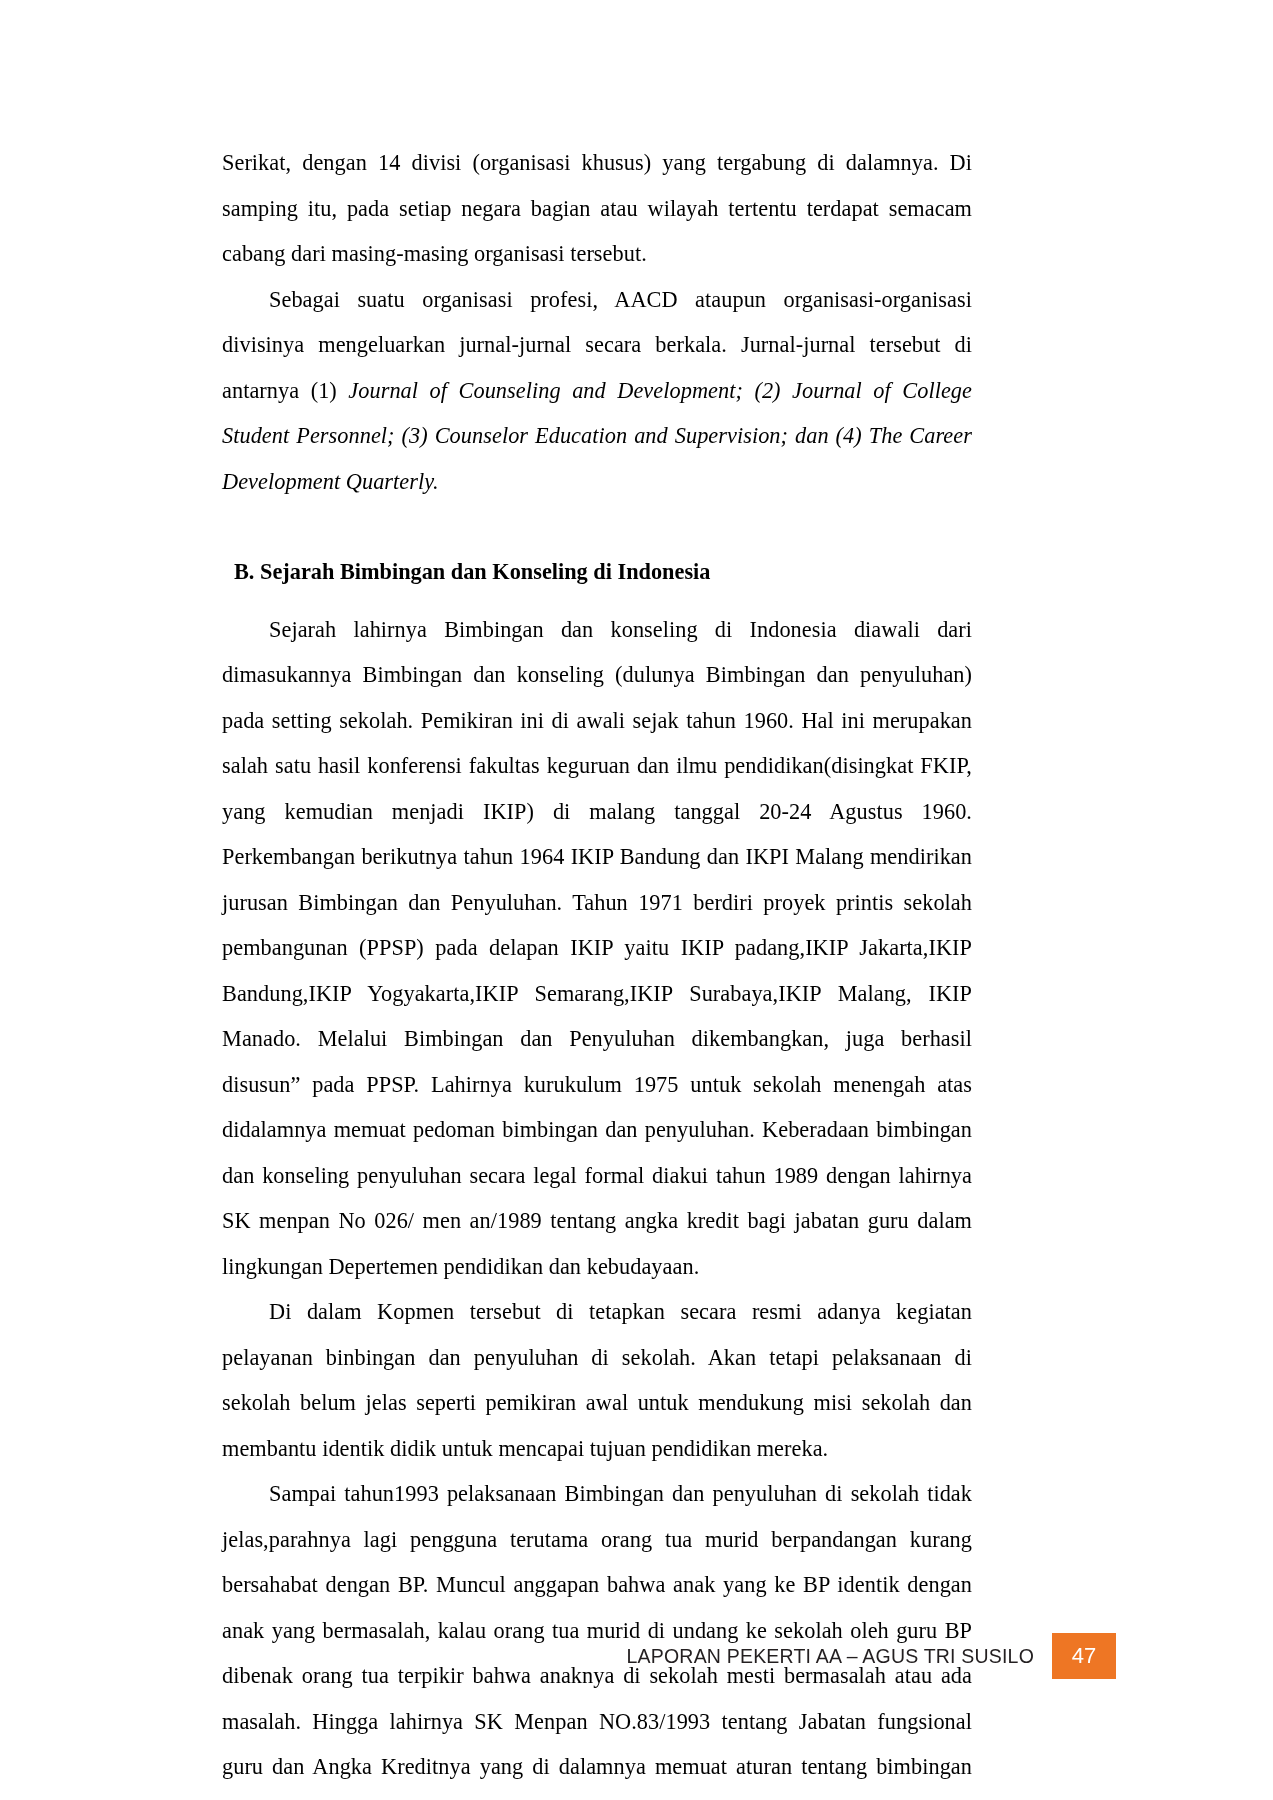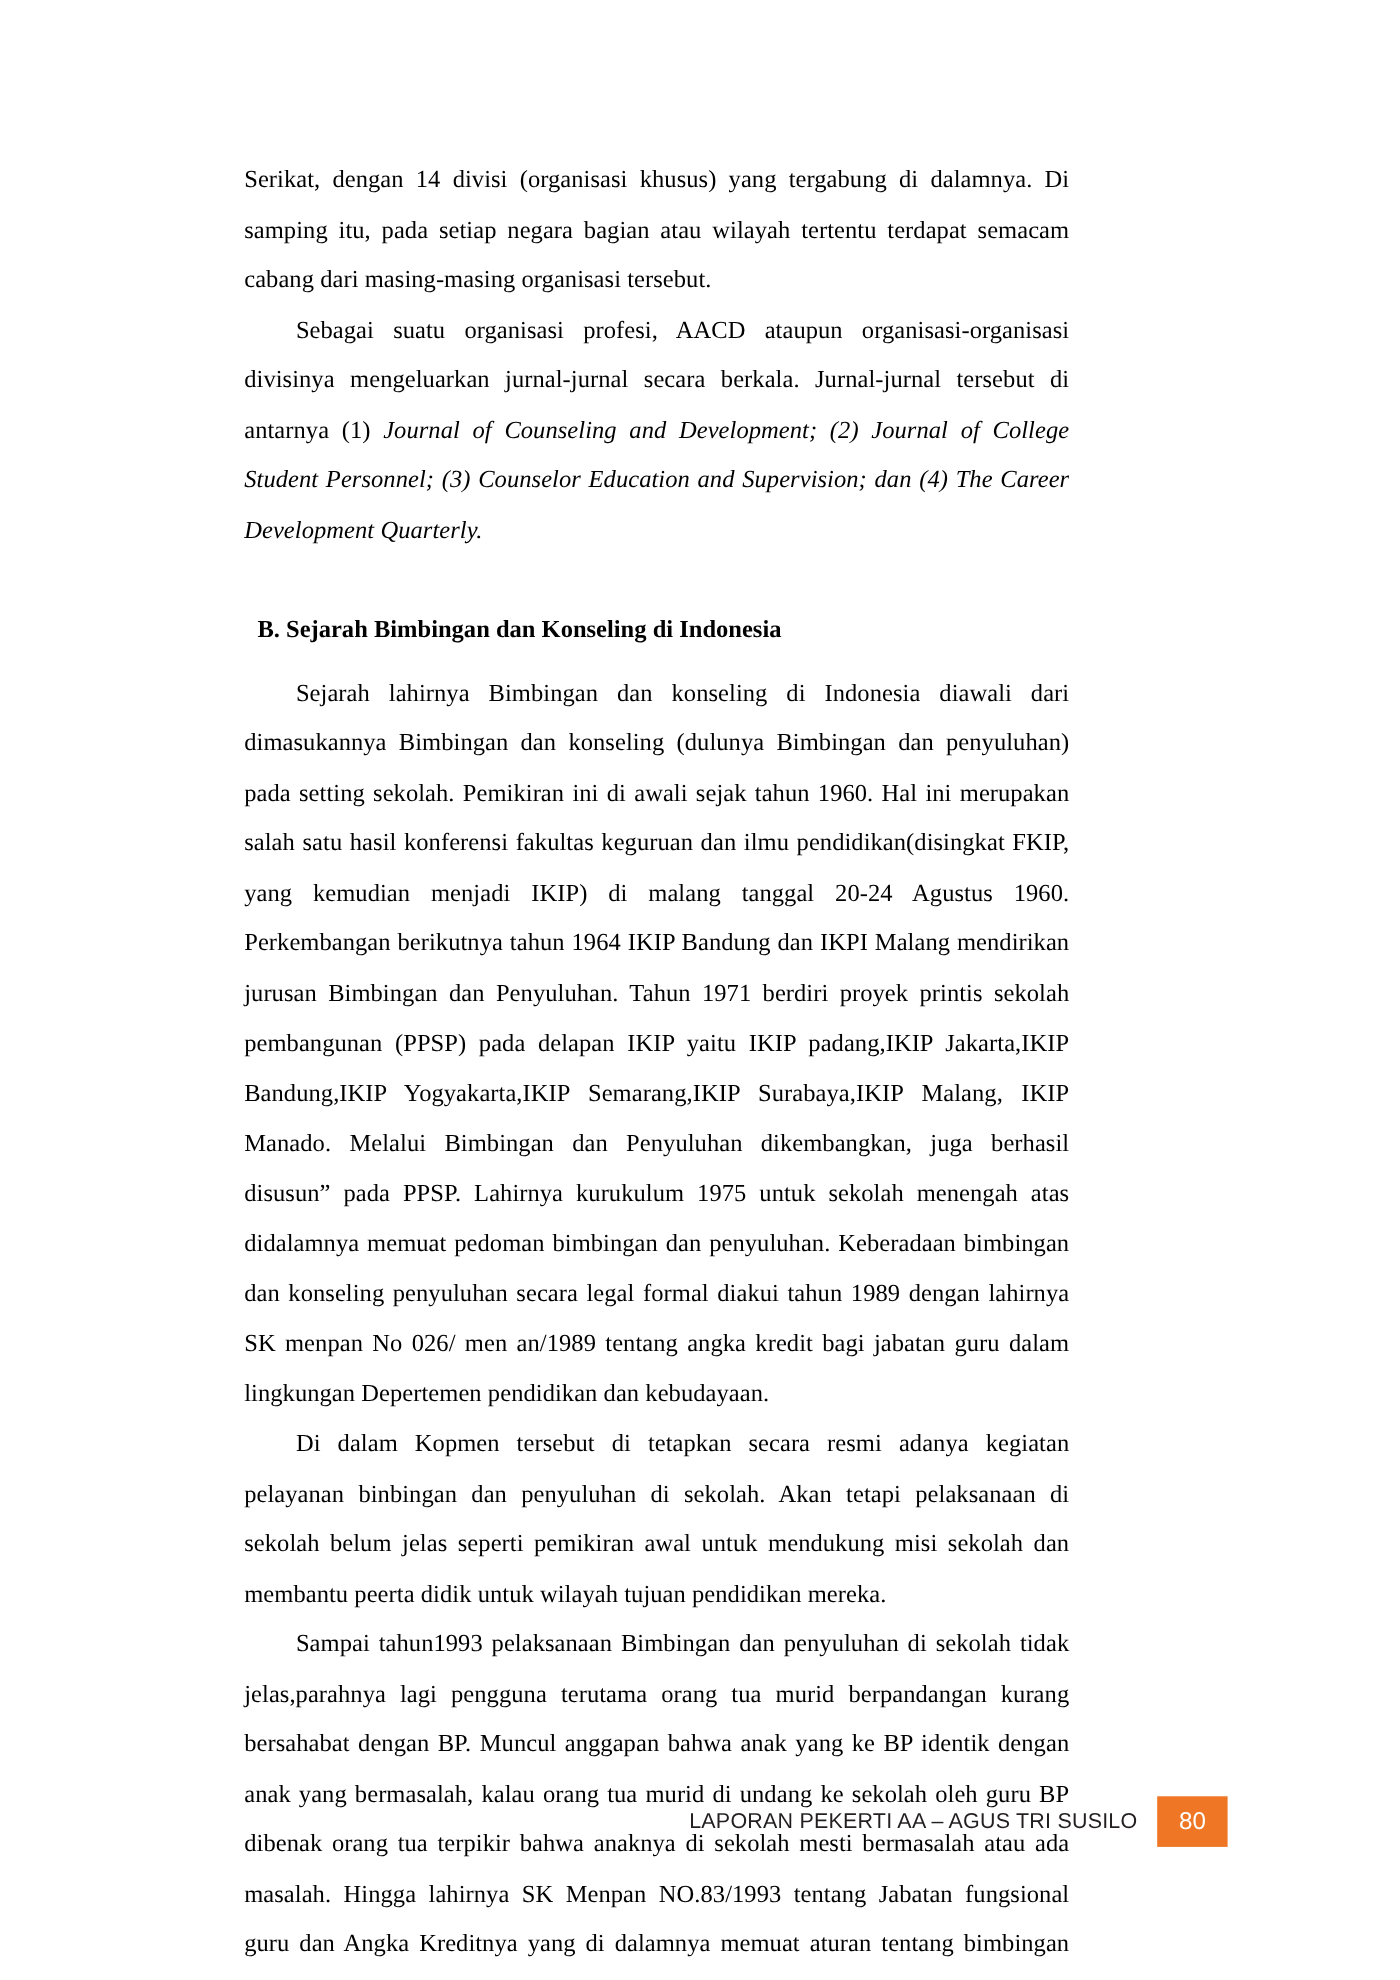--- a/index.html
+++ b/index.html
@@ -111,26 +111,26 @@
     <p class="body-text">Serikat, dengan 14 divisi (organisasi khusus) yang tergabung di dalamnya. Di samping itu, pada setiap negara bagian atau wilayah tertentu terdapat semacam cabang dari masing-masing organisasi tersebut.</p>
 
     <p class="body-text indent"><span>Sebagai suatu organisasi profesi, AACD ataupun organisasi-organisasi divisinya mengeluarkan jurnal-jurnal secara berkala. Jurnal-jurnal tersebut di antarnya (1) </span><span class="ital">Journal of Counseling and Development; (2) Journal of College Student Personnel; (3) Counselor Education and Supervision; dan (4) The Career Development Quarterly</span><span class="ital">.</span></p>
 
     <div class="spacer-before-heading"></div>
 
     <h2 class="section-heading">B. Sejarah Bimbingan dan Konseling di Indonesia</h2>
 
     <p class="body-text indent">Sejarah lahirnya Bimbingan dan konseling di Indonesia diawali dari dimasukannya Bimbingan dan konseling (dulunya Bimbingan dan penyuluhan) pada setting sekolah. Pemikiran ini di awali sejak tahun 1960. Hal ini merupakan salah satu hasil konferensi fakultas keguruan dan ilmu pendidikan(disingkat FKIP, yang kemudian menjadi IKIP) di malang tanggal 20-24 Agustus 1960. Perkembangan berikutnya tahun 1964 IKIP Bandung dan IKPI Malang mendirikan jurusan Bimbingan dan Penyuluhan. Tahun 1971 berdiri proyek printis sekolah pembangunan (PPSP) pada delapan IKIP yaitu IKIP padang,IKIP Jakarta,IKIP Bandung,IKIP Yogyakarta,IKIP Semarang,IKIP Surabaya,IKIP Malang, IKIP Manado. Melalui Bimbingan dan Penyuluhan dikembangkan, juga berhasil disusun” pada PPSP. Lahirnya kurukulum 1975 untuk sekolah menengah atas didalamnya memuat pedoman bimbingan dan penyuluhan. Keberadaan bimbingan dan konseling penyuluhan secara legal formal diakui tahun 1989 dengan lahirnya SK menpan No 026/ men an/1989 tentang angka kredit bagi jabatan guru dalam lingkungan Depertemen pendidikan dan kebudayaan.</p>
 
-    <p class="body-text indent">Di dalam Kopmen tersebut di tetapkan secara resmi adanya kegiatan pelayanan binbingan dan penyuluhan di sekolah. Akan tetapi pelaksanaan di sekolah belum jelas seperti pemikiran awal untuk mendukung misi sekolah dan membantu peerta didik untuk wilayah tujuan pendidikan mereka.</p>
+    <p class="body-text indent">Di dalam Kopmen tersebut di tetapkan secara resmi adanya kegiatan pelayanan binbingan dan penyuluhan di sekolah. Akan tetapi pelaksanaan di sekolah belum jelas seperti pemikiran awal untuk mendukung misi sekolah dan membantu identik didik untuk mencapai tujuan pendidikan mereka.</p>
 
     <p class="body-text indent">Sampai tahun1993 pelaksanaan Bimbingan dan penyuluhan di sekolah tidak jelas,parahnya lagi pengguna terutama orang tua murid berpandangan kurang bersahabat dengan BP. Muncul anggapan bahwa anak yang ke BP identik dengan anak yang bermasalah, kalau orang tua murid di undang ke sekolah oleh guru BP dibenak orang tua terpikir bahwa anaknya di sekolah mesti bermasalah atau ada masalah. Hingga lahirnya SK Menpan NO.83/1993 tentang Jabatan fungsional guru dan Angka Kreditnya yang di dalamnya memuat aturan tentang bimbingan dan konseling di sekolah,ketentuan pokok dalam SK menpan Di dalam Kopmen tersebut di tetapkan secara resmi adanya kegiatan pelayanan binbingan dan penyuluhan di sekolah. Akan tetapi pelaksanaan di sekolah belum jelas seperti pemikiran awal untuk mendukung misi sekolah dan membantu peerta didik untuk mencapai tujuan pendidikan mereka.</p>
 
   </div>
 
   <div class="footer">
     <div class="footer-inner">
       <div class="footer-title">LAPORAN PEKERTI AA – AGUS TRI SUSILO</div>
-      <div class="page-badge" style="background: rgb(238, 118, 36);">80</div>
+      <div class="page-badge" style="background: rgb(238, 118, 36);">47</div>
     </div>
   </div>
 
 </div>
 
 </body></html>

